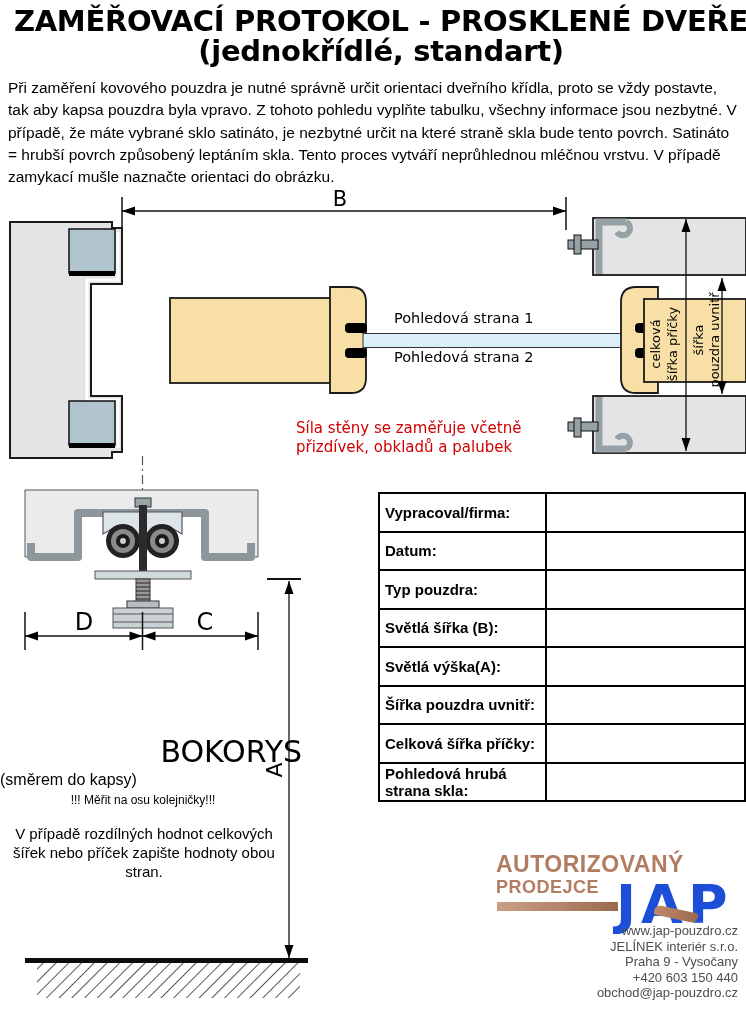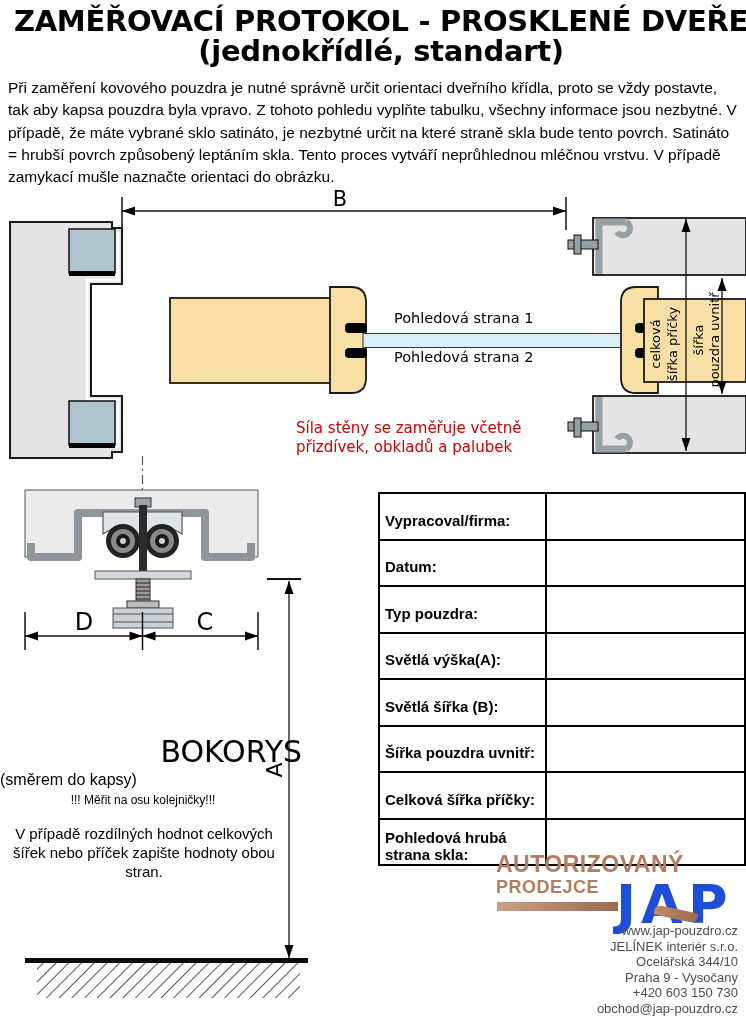--- a/index.html
+++ b/index.html
@@ -34,21 +34,21 @@
   .bokorys-warn { top:791px; left:0; width:286px; text-align:center; font-size:12px; line-height:19px; }
   .bokorys-note { top:824px; left:4px; width:280px; text-align:center; font-size:15px; line-height:19px; }
 
   table.form-table {
     position:absolute; left:378px; top:492px; width:360px;
     border-collapse:collapse; table-layout:fixed;
   }
   table.form-table td { border:2px solid #000; height:34.5px; vertical-align:middle; }
   td.flabel {
     width:157px; font-weight:bold; font-size:15px; line-height:17px;
-    padding:9px 3px 1px 5px; font-family:"Liberation Sans", sans-serif;
+    padding:1px 3px 1px 5px; font-family:"Liberation Sans", sans-serif;
   }
   td.fvalue { width:195px; background:#fff; }
 
   .auth-line1 { top:851px; left:496px; font-size:23px; font-weight:bold; letter-spacing:0.5px; color:#b27c61; font-family:"Liberation Sans", sans-serif; }
   .auth-line2 { top:877px; left:496px; font-size:18px; font-weight:bold; letter-spacing:0.5px; color:#b27c61; font-family:"Liberation Sans", sans-serif; }
   .auth-bar   { top:902px; left:497px; width:121px; height:9px; background:linear-gradient(90deg,#caa085,#9c6a4f); }
   .jap-logo   { top:878px; left:616px; font-family:"DejaVu Sans", sans-serif; font-weight:bold; font-size:54px; line-height:54px; letter-spacing:5px; color:#1d4ed8; }
   .jap-swoosh { top:909px; left:654px; width:44px; height:10px; background:linear-gradient(90deg,#c08a6b,#9c6a4f); transform:rotate(12deg); border-radius:6px 2px 6px 2px; }
   .contact {
     top:923px; right:8px; width:240px; text-align:right;
@@ -224,25 +224,25 @@
       </tr>
       <tr>
         <td class="flabel">Datum:</td>
         <td class="fvalue"></td>
       </tr>
       <tr>
         <td class="flabel">Typ pouzdra:</td>
         <td class="fvalue"></td>
       </tr>
       <tr>
+        <td class="flabel">Světlá šířka (B):</td>
+        <td class="fvalue"></td>
+      </tr>
+      <tr>
         <td class="flabel">Světlá výška(A):</td>
-        <td class="fvalue"></td>
-      </tr>
-      <tr>
-        <td class="flabel">Světlá šířka (B):</td>
         <td class="fvalue"></td>
       </tr>
       <tr>
         <td class="flabel">Šířka pouzdra uvnitř:</td>
         <td class="fvalue"></td>
       </tr>
       <tr>
         <td class="flabel">Celková šířka příčky:</td>
         <td class="fvalue"></td>
       </tr>
@@ -255,19 +255,18 @@
 
   <div class="abs auth-line1">AUTORIZOVANÝ</div>
   <div class="abs auth-line2">PRODEJCE</div>
   <div class="abs auth-bar"></div>
   <div class="abs jap-logo">JAP</div>
   <div class="abs jap-swoosh"></div>
 
   <div class="abs contact">
     <div>www.jap-pouzdro.cz</div>
     <div>JELÍNEK interiér s.r.o.</div>
-    <div>Ocelářská 344/10</div>
     <div>Praha 9 - Vysočany</div>
-    <div>+420 603 150 730</div>
+    <div>+420 603 150 440</div>
     <div>obchod@jap-pouzdro.cz</div>
   </div>
 
 </div>
 
 </body></html>

